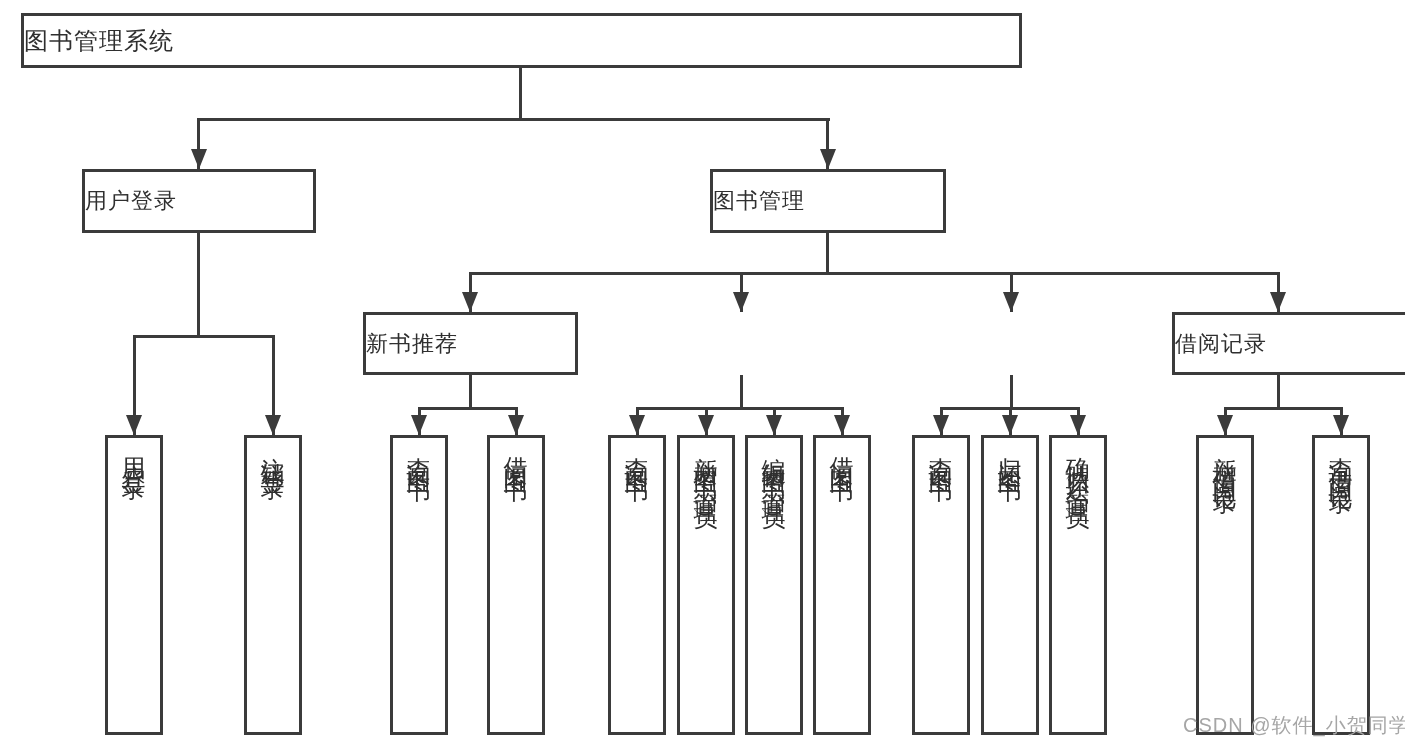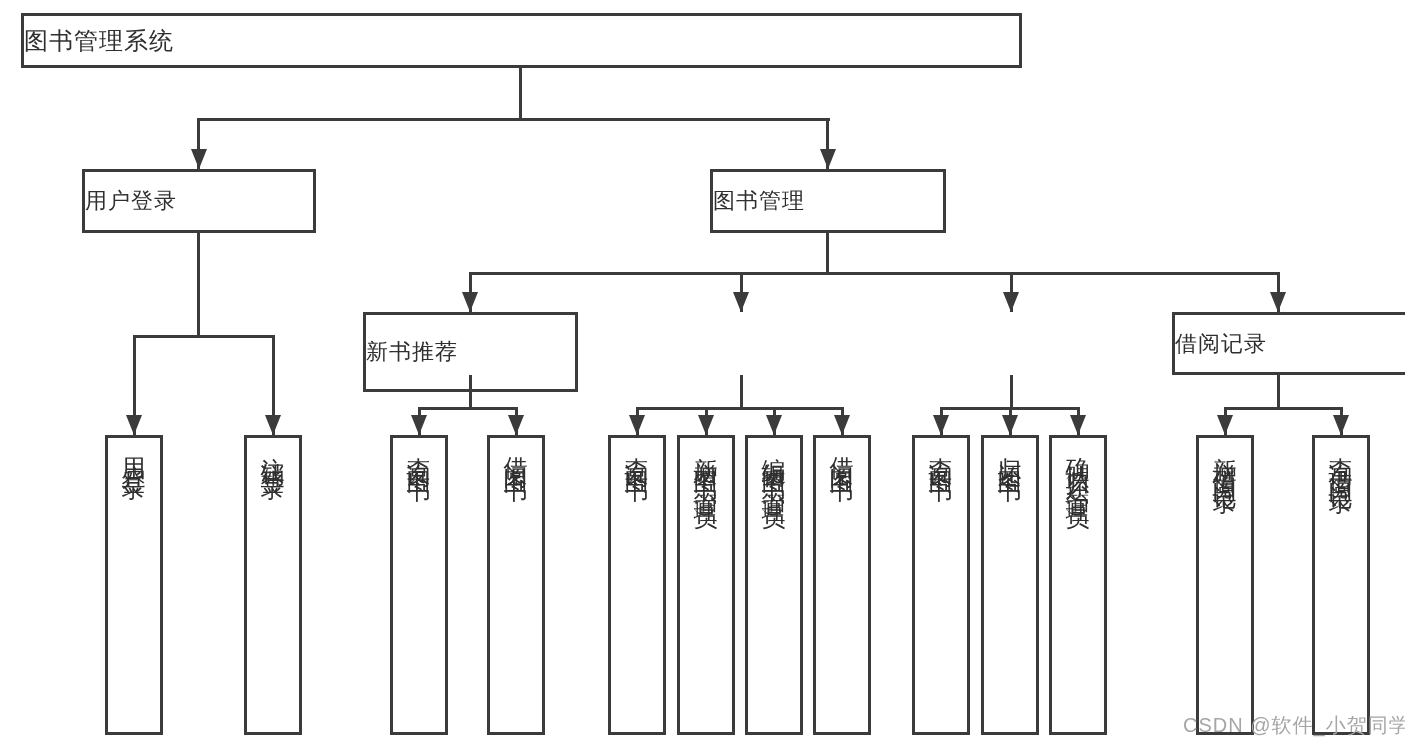--- a/index.html
+++ b/index.html
@@ -91,21 +91,21 @@
   <div class="h" style="left:469px;top:272px;width:811px"></div>
   <div class="v" style="left:469px;top:272px;height:40px"></div>
   <div class="arrow" style="left:462px;top:292px"></div>
   <div class="v" style="left:740px;top:272px;height:40px"></div>
   <div class="arrow" style="left:733px;top:292px"></div>
   <div class="v" style="left:1010px;top:272px;height:40px"></div>
   <div class="arrow" style="left:1003px;top:292px"></div>
   <div class="v" style="left:1277px;top:272px;height:40px"></div>
   <div class="arrow" style="left:1270px;top:292px"></div>
 
-  <div class="node node-h" style="left:363px;top:312px;width:215px;height:80px">
+  <div class="node node-h" style="left:363px;top:312px;width:215px;height:63px">
     <span>新书推荐</span>
   </div>
   <div class="node node-h" style="left:1172px;top:312px;width:250px;height:63px">
     <span>借阅记录</span>
   </div>
 
   <div class="v" style="left:469px;top:375px;height:32px"></div>
   <div class="h" style="left:418px;top:407px;width:100px"></div>
   <div class="v" style="left:418px;top:407px;height:28px"></div>
   <div class="arrow" style="left:411px;top:415px"></div>

